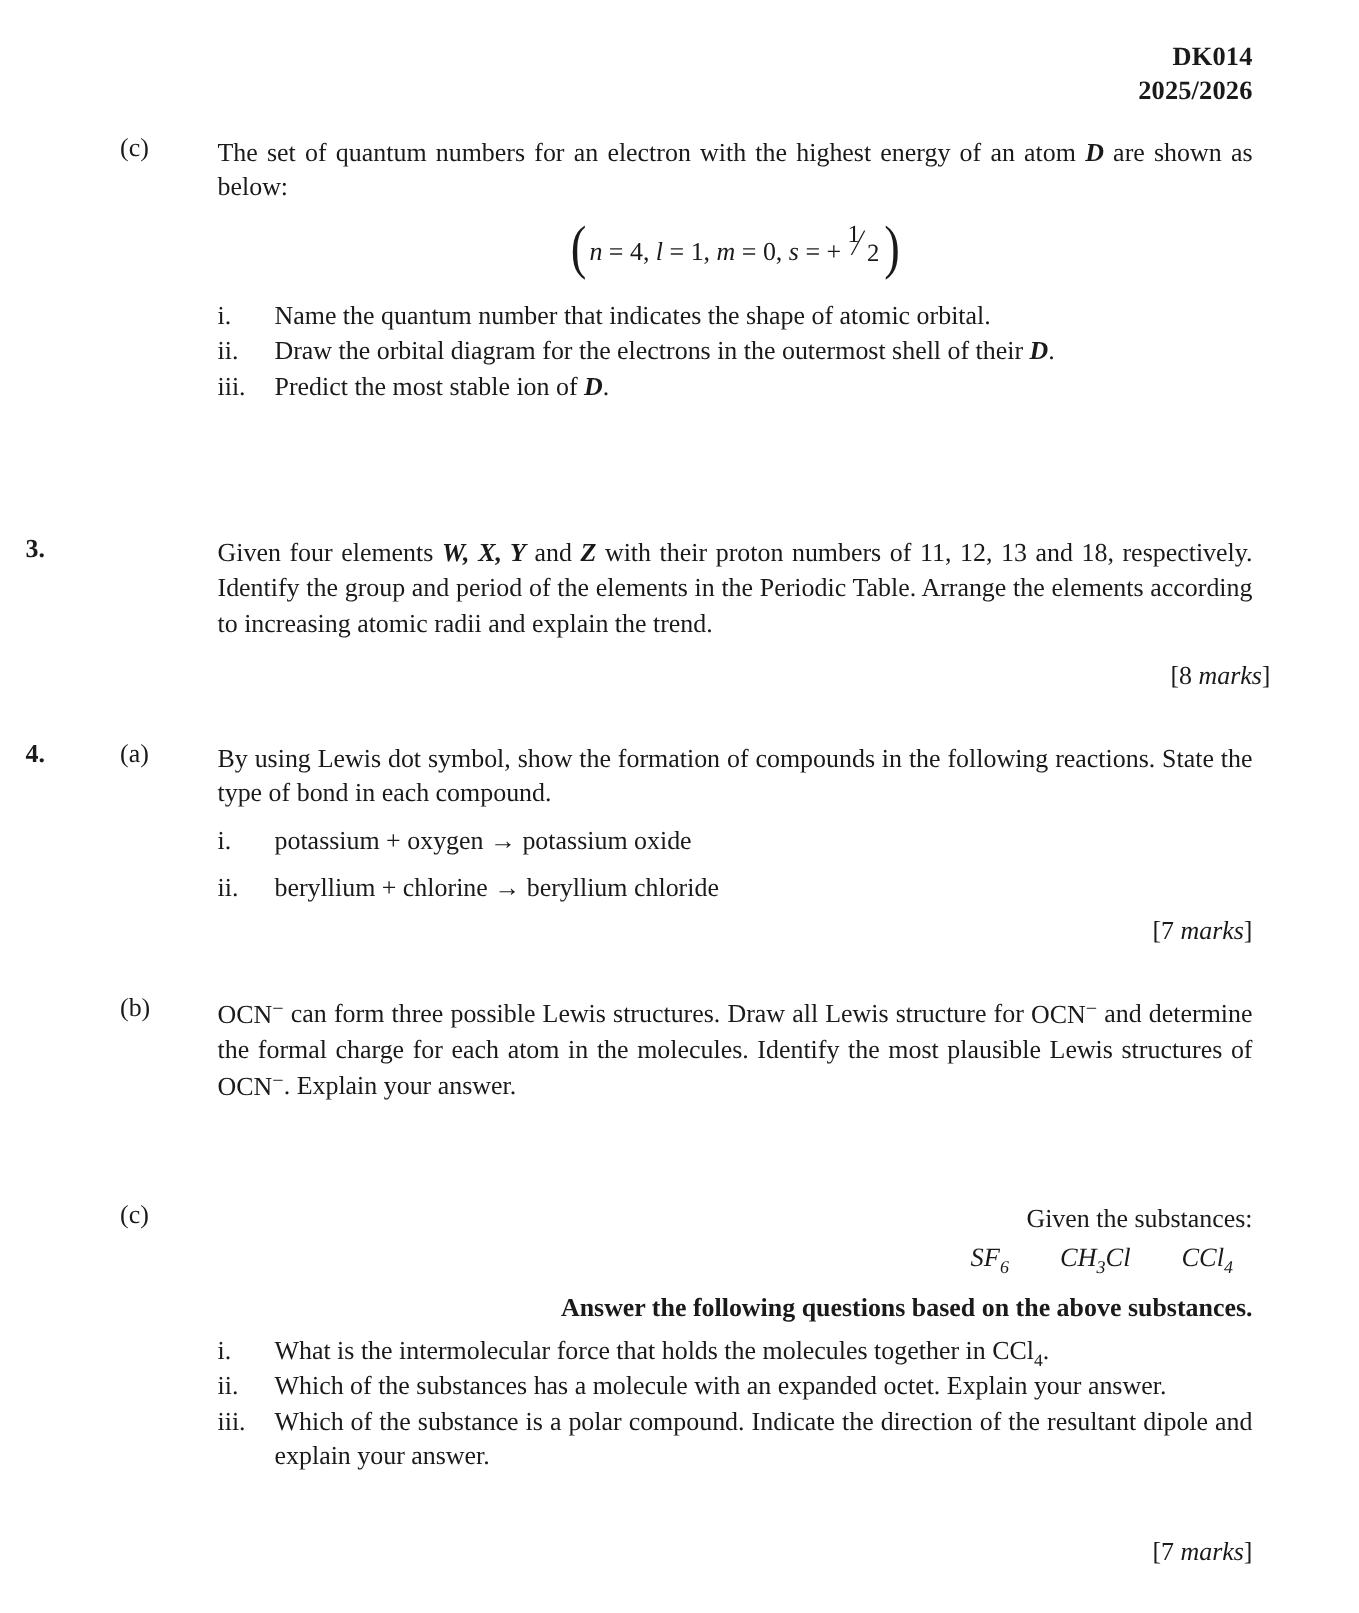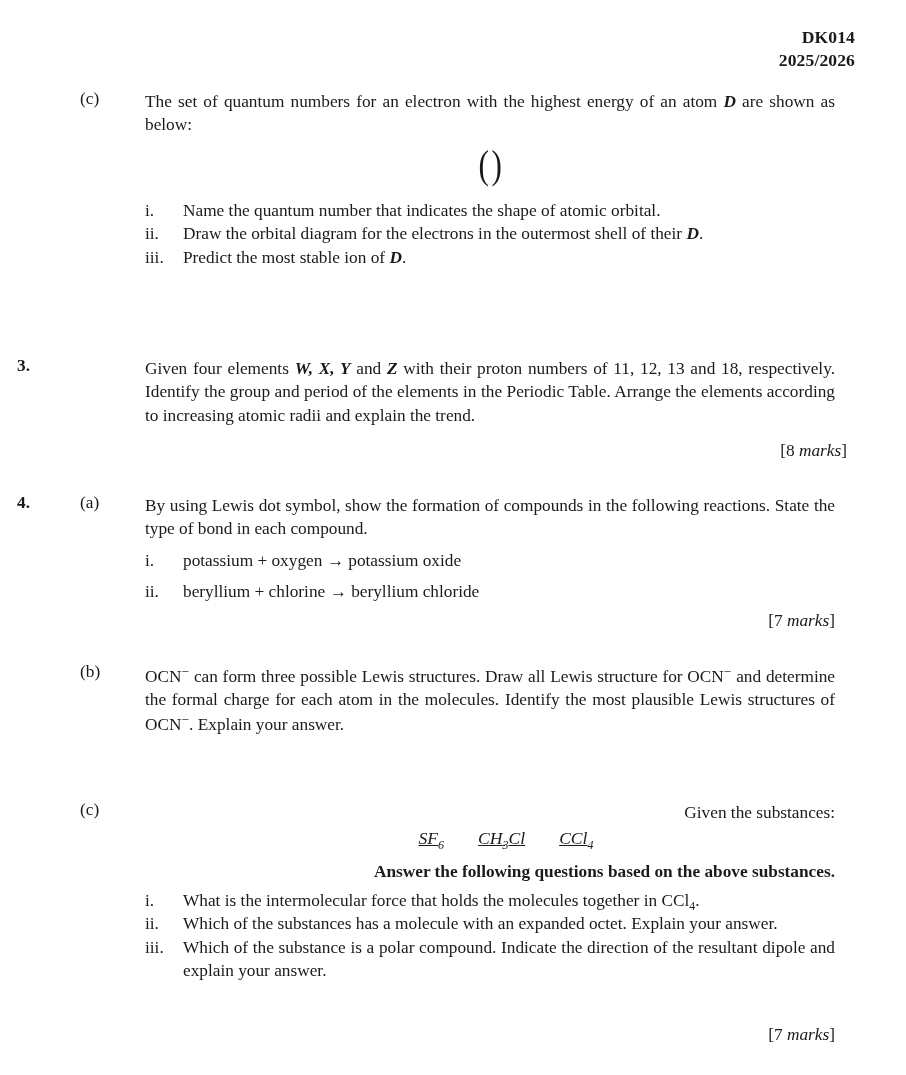--- a/index.html
+++ b/index.html
@@ -29,21 +29,20 @@
   .header {
     position: absolute;
     top: 26px;
     left: 0;
     width: 835px;
     text-align: right;
     font-weight: bold;
     font-size: 17.6px;
     line-height: 1.32;
     letter-spacing: 0.1px;
-    padding-left: 20px;
   }
   .header .hline { display: block; }
 
   
   .block {
     position: absolute;
     left: 0;
   }
 
   
@@ -145,27 +144,26 @@
   .frac .d {
     position: absolute;
     left: 13px;
     top: 5px;
     font-size: 16.5px;
   }
 
   
   .formulas {
     position: absolute;
-    left: 161px;
+    left: 132px;
     width: 690px;
-    text-align: center;
+    text-align: right;
     font-style: italic;
     font-size: 17.6px;
     line-height: 1.0;
-    text-decoration: underline;
   }
   .formulas .fgap { display: inline-block; width: 34px; }
   .formulas sub { font-size: 0.68em; }
 
   sub { font-size: 0.68em; line-height: 0; }
   .supminus {
     font-size: 0.78em;
     vertical-align: 0.42em;
     letter-spacing: 0;
   }
@@ -185,20 +183,23 @@
   <div class="block" style="top:90px;">
     <div class="col-alpha" style="top:0;">(c)</div>
     <div class="body-col just" style="top:0;">
       <span>The set of quantum numbers for an electron with the highest energy of an atom </span><span class="bi">D</span><span> are shown as below:</span>
     </div>
   </div>
 
   <div class="equation" style="top:150px;">
     <span class="eq-inner">
       <span class="paren">(</span>
+      <span class="eq-body">
+        <span>n</span><span class="op"> = </span><span class="num">4, </span><span>l</span><span class="op"> = </span><span class="num">1, </span><span>m</span><span class="op"> = </span><span class="num">0, </span><span>s</span><span class="op"> = </span><span class="num">+ </span><span class="frac"><span class="n">1</span><span class="sl">⁄</span><span class="d">2</span></span>
+      </span>
       <span class="paren">)</span>
     </span>
   </div>
 
   <div class="roman-list" style="top:199px;">
     <div class="ri">
       <span class="rnum">i.</span>
       <span>Name the quantum number that indicates the shape of atomic orbital.</span>
     </div>
     <div class="ri just-line">

